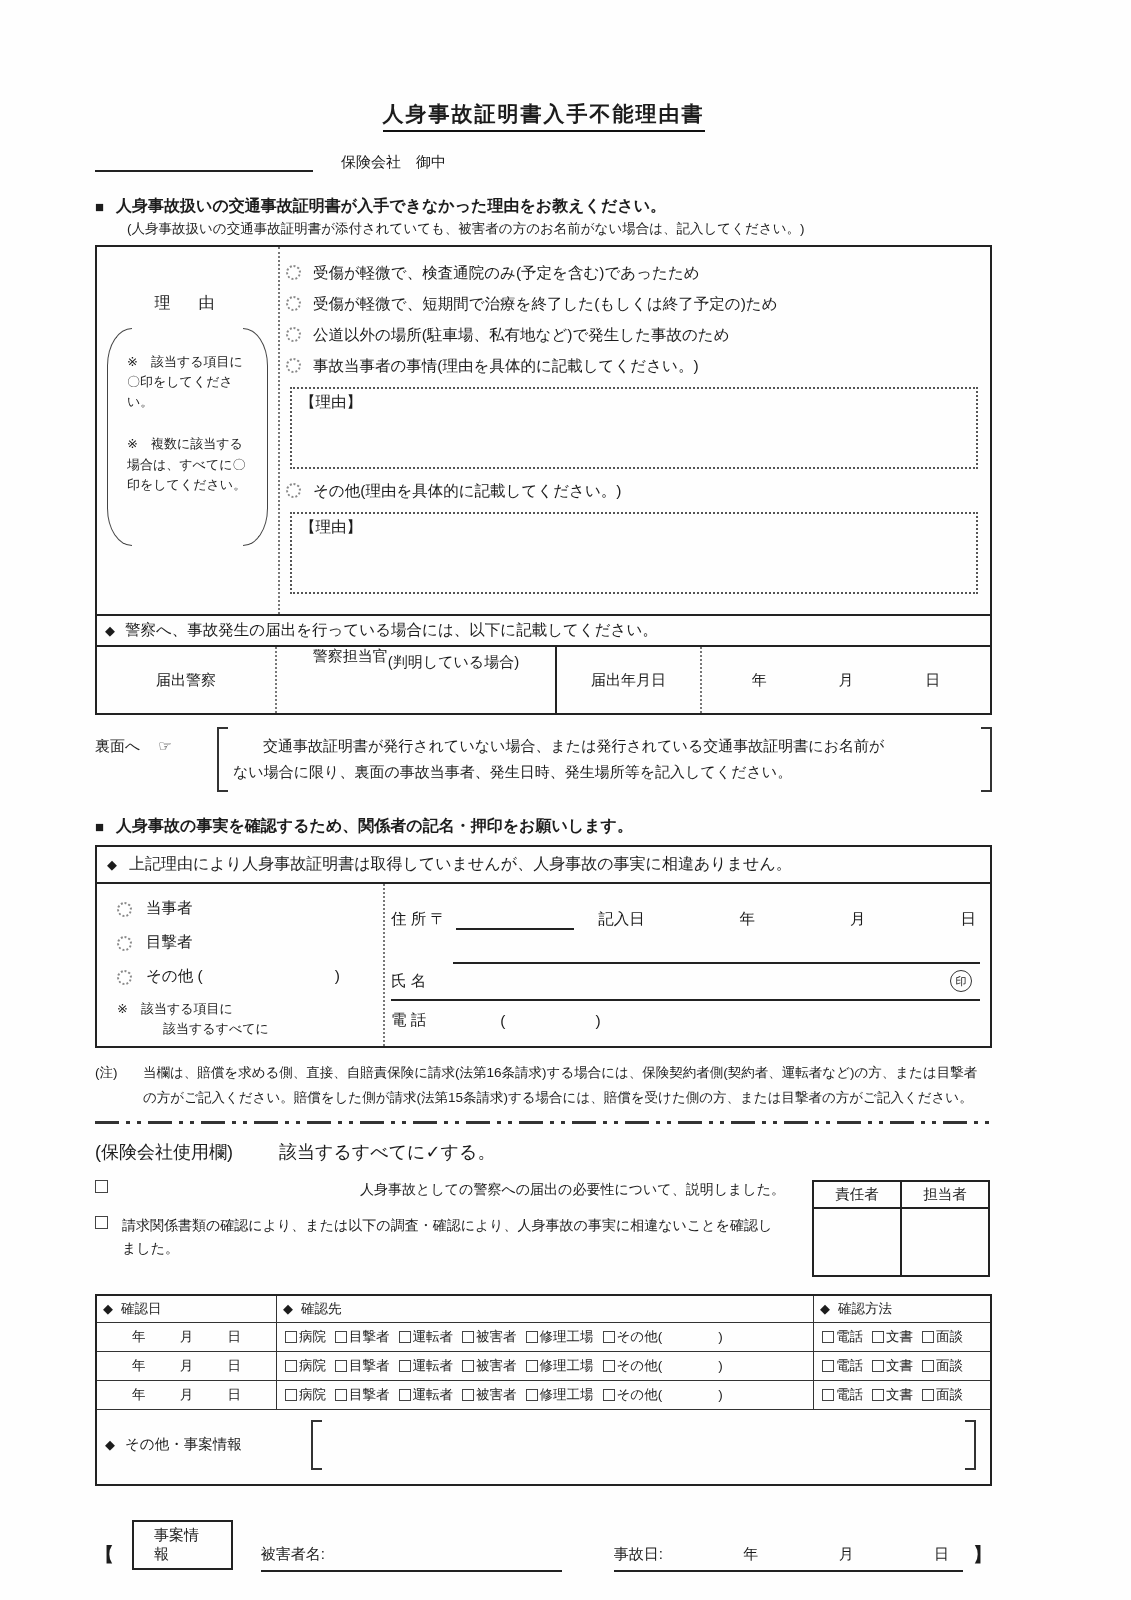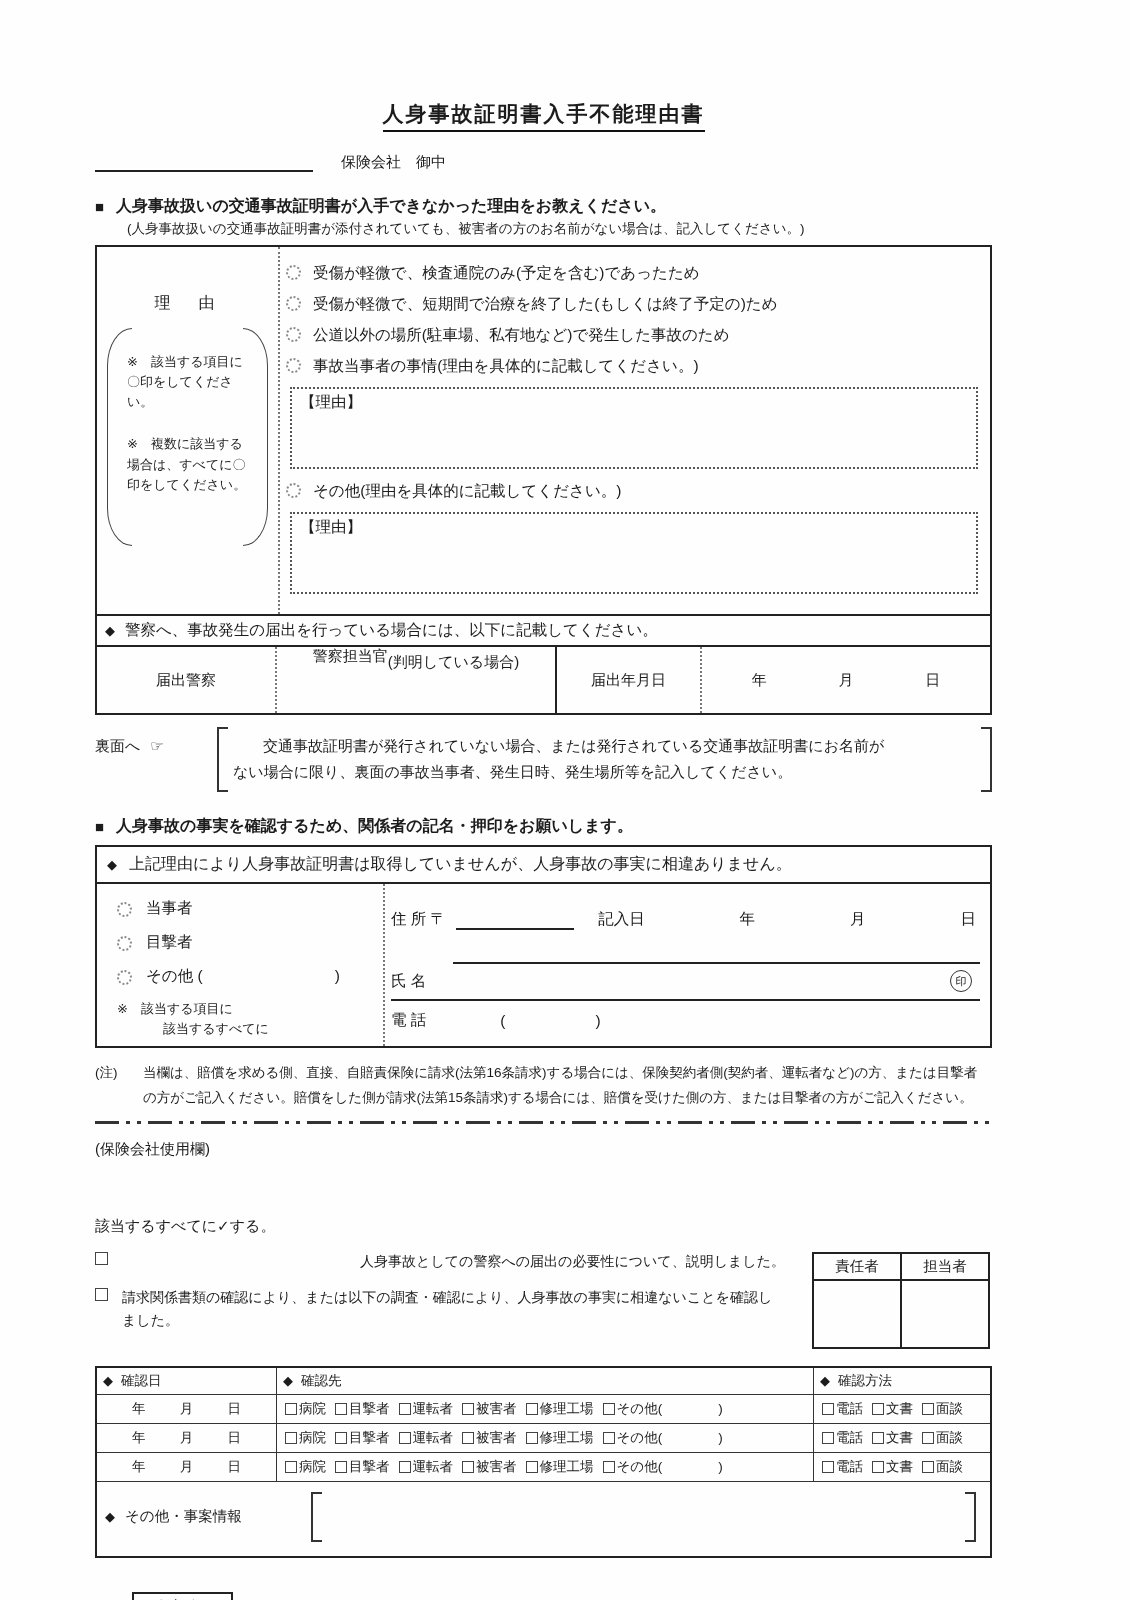--- a/index.html
+++ b/index.html
@@ -63,21 +63,21 @@
   .police-table { border:2.5px solid #222; border-top:none; display:flex; height:68px; font-size:15px; }
   .pt-c1 { width:180px; border-right:2px dotted #777; display:flex; align-items:center; justify-content:center; }
   .pt-c2 { width:280px; border-right:2px solid #222; display:flex; flex-direction:row; justify-content:center; padding:0 14px; }
   .pt-c2-top { display:flex; justify-content:space-between; }
   .pt-c2-bot { text-align:center; margin-top:6px; }
   .pt-c3 { width:145px; border-right:2px dotted #777; display:flex; align-items:center; justify-content:center; }
   .pt-c4 { flex:1; display:flex; align-items:center; justify-content:space-around; padding:0 14px; }
 
   
   .backside { margin-top:12px; display:flex; font-size:15px; }
-  .backside-label { width:122px; padding-top:10px; display:flex; gap:10px; align-items:flex-start; }
+  .backside-label { width:122px; padding-top:10px; display:flex; gap:18px; align-items:flex-start; }
   .brkt { position:relative; flex:1; padding:6px 16px; line-height:1.75; }
   .brkt::before { content:""; position:absolute; left:0; top:0; bottom:0; width:9px;
     border:2px solid #333; border-right:none; }
   .brkt::after { content:""; position:absolute; right:0; top:0; bottom:0; width:9px;
     border:2px solid #333; border-left:none; }
   .bk-line1 { text-indent:2em; }
 
   
   .sign-table { margin-top:8px; border:2.5px solid #222; }
   .sign-statement { border-bottom:2.5px solid #222; padding:7px 10px; font-size:16px; display:flex; gap:12px; align-items:center; }
@@ -109,21 +109,21 @@
 
   .dashdot {
     margin-top:10px; height:3px;
     background:repeating-linear-gradient(90deg,
       #333 0 24px, transparent 24px 31px,
       #333 31px 35px, transparent 35px 42px,
       #333 42px 46px, transparent 46px 53px);
   }
 
   
-  .usage-row { margin-top:16px; font-size:15px; display:flex; gap:58px;flex-direction:column; }
+  .usage-row { margin-top:16px; font-size:18px; display:flex; gap:46px; }
   .insurer-block { position:relative; margin-top:8px; height:116px; }
   .chk-item { display:flex; gap:14px; font-size:14px; margin-top:14px; width:690px; line-height:1.6;justify-content:space-between; }
   .sq { display:inline-block; width:13px; height:13px; border:1.6px solid #444; flex:0 0 auto; margin-top:2px; background:#fff; }
   .approver-table { position:absolute; right:2px; top:2px; width:178px; border:2.5px solid #222; }
   .appr-head { display:flex; border-bottom:2px solid #222; }
   .appr-head .ah { flex:1; text-align:center; font-size:14.5px; padding:3px 0; }
   .appr-head .ah + .ah { border-left:2px solid #222; }
   .appr-body { display:flex; height:66px; }
   .appr-body .ab { flex:1; }
   .appr-body .ab + .ab { border-left:2px solid #222; }

